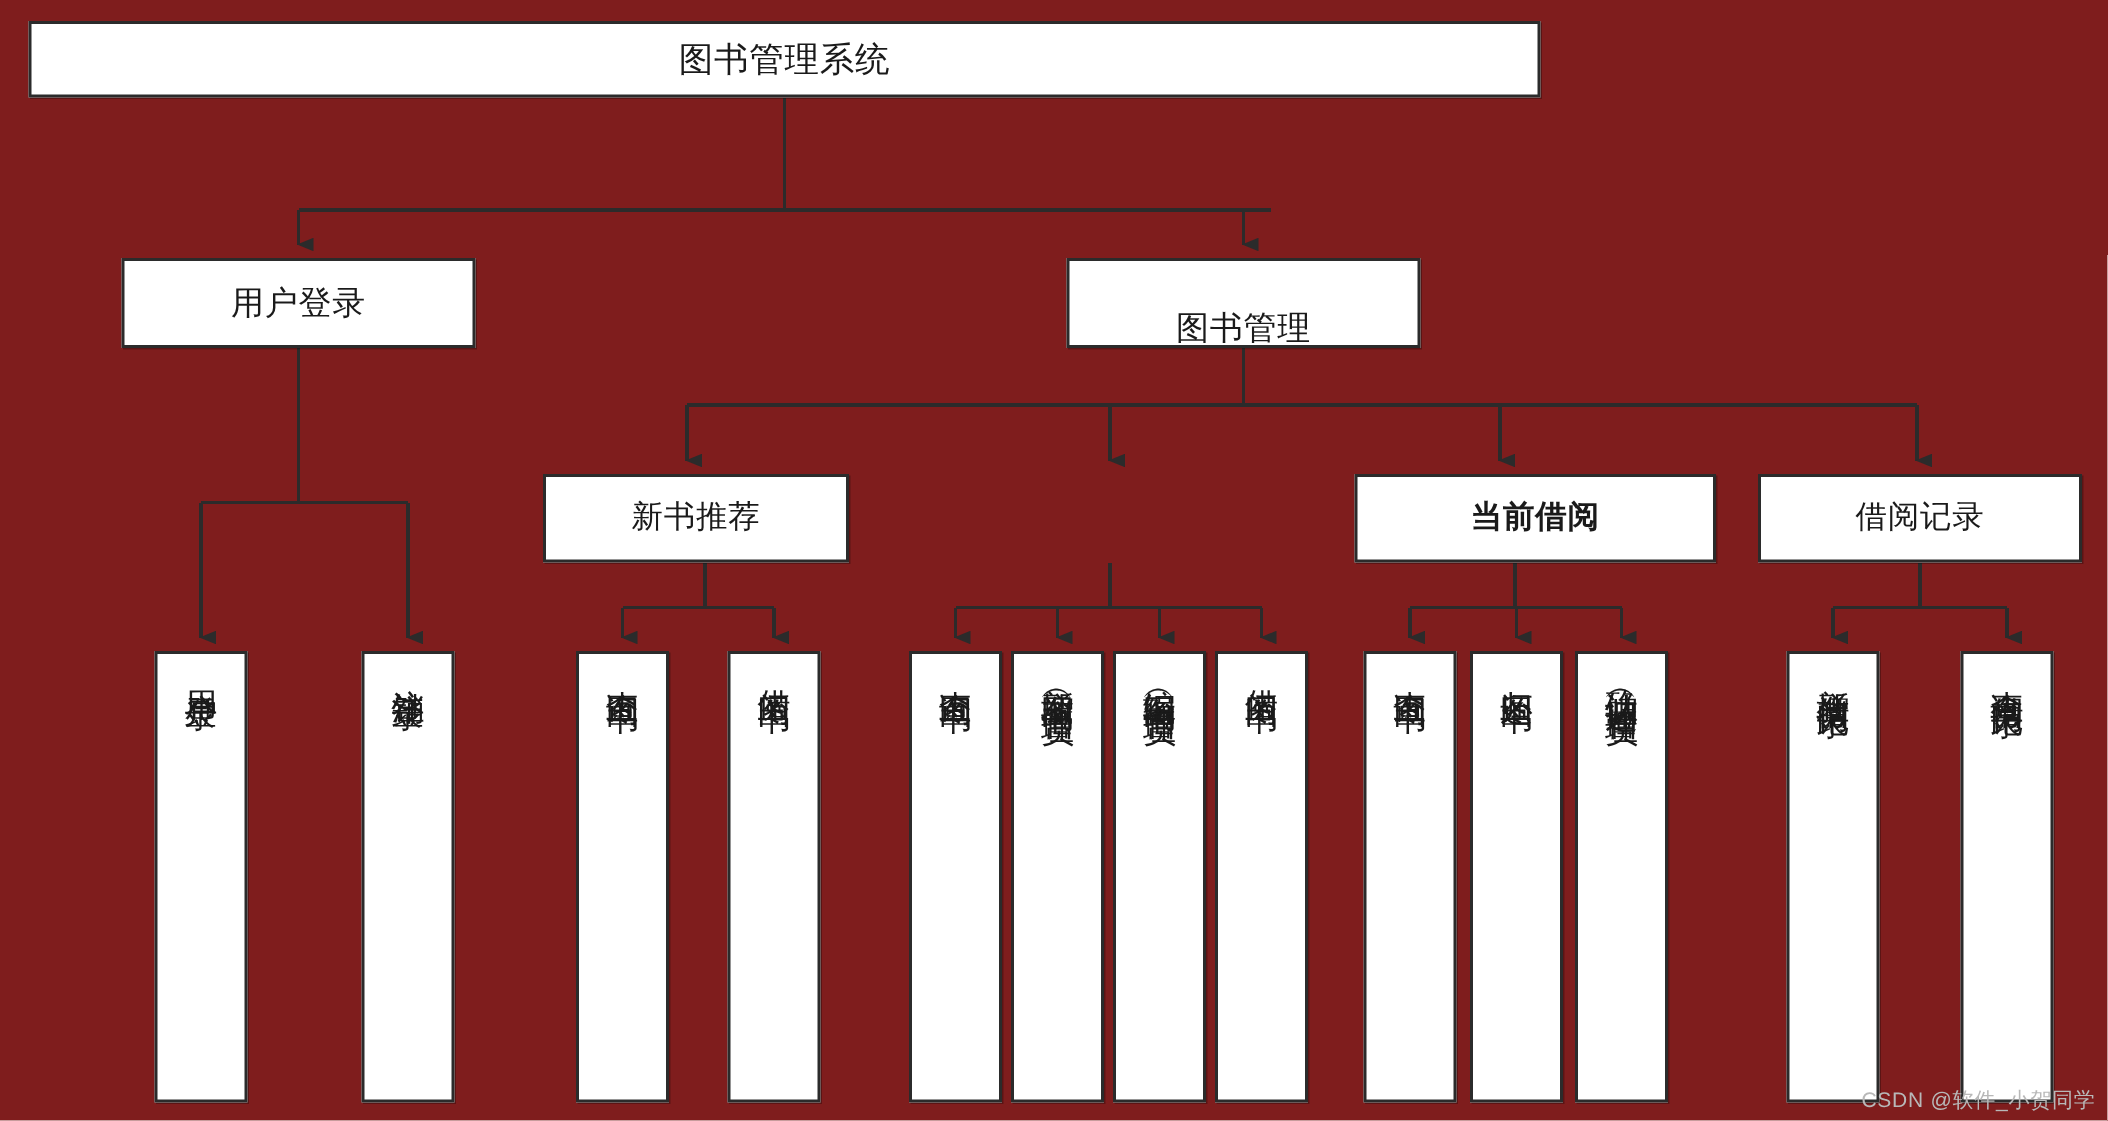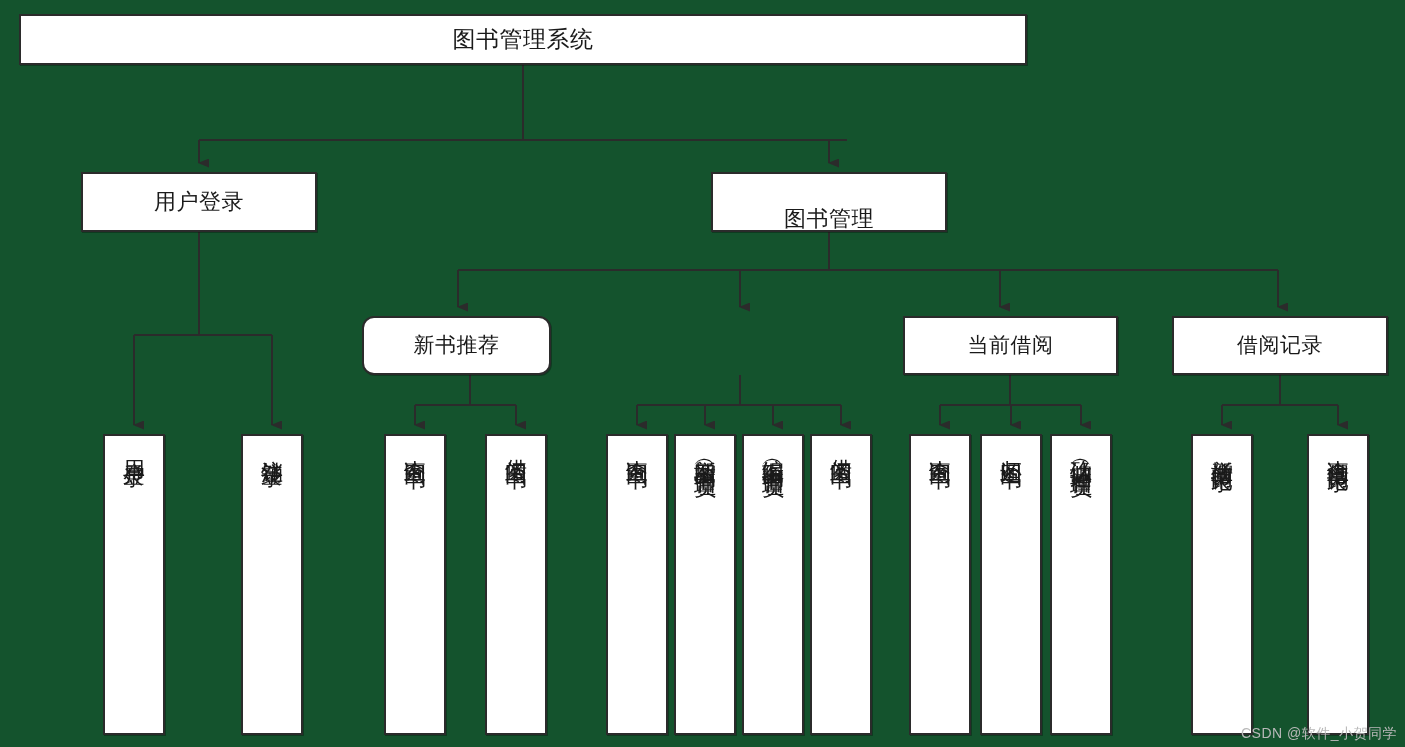--- a/index.html
+++ b/index.html
@@ -7,21 +7,21 @@
     padding: 0;
     background: #ffffff;
   }
   body {
     font-family: "Liberation Sans", "DejaVu Sans", sans-serif;
   }
   #diagram-root {
     position: relative;
     width: 1405px;
     height: 747px;
-    background: #14532d;
+    background: #7f1d1d;
     overflow: hidden;
   }
   #edge-layer {
     position: absolute;
     left: 0;
     top: 0;
     width: 1405px;
     height: 747px;
     pointer-events: none;
   }
@@ -127,24 +127,24 @@
     <span class="node-label">图书管理系统</span>
   </div>
 
   <div class="node level2" style="left:81px; top:172px; width:236px; height:60px;">
     <span class="node-label">用户登录</span>
   </div>
   <div class="node level2" style="left:711px; top:172px; width:236px; height:60px;align-items:flex-end;">
     <span class="node-label">图书管理</span>
   </div>
 
-  <div class="node level3" style="left:362px; top:316px; width:189px; height:59px;border-radius:12px;">
+  <div class="node level3" style="left:362px; top:316px; width:204px; height:59px;">
     <span class="node-label">新书推荐</span>
   </div>
-  <div class="node level3" style="left:903px; top:316px; width:215px; height:59px;">
+  <div class="node level3" style="left:903px; top:316px; width:241px; height:59px;font-weight:bold;">
     <span class="node-label">当前借阅</span>
   </div>
   <div class="node level3" style="left:1172px; top:316px; width:216px; height:59px;">
     <span class="node-label">借阅记录</span>
   </div>
 
   <div class="node leaf" style="left:103px; top:434px; width:62px; height:301px;">
     <span class="node-label">用户登录</span>
   </div>
   <div class="node leaf" style="left:241px; top:434px; width:62px; height:301px;">

